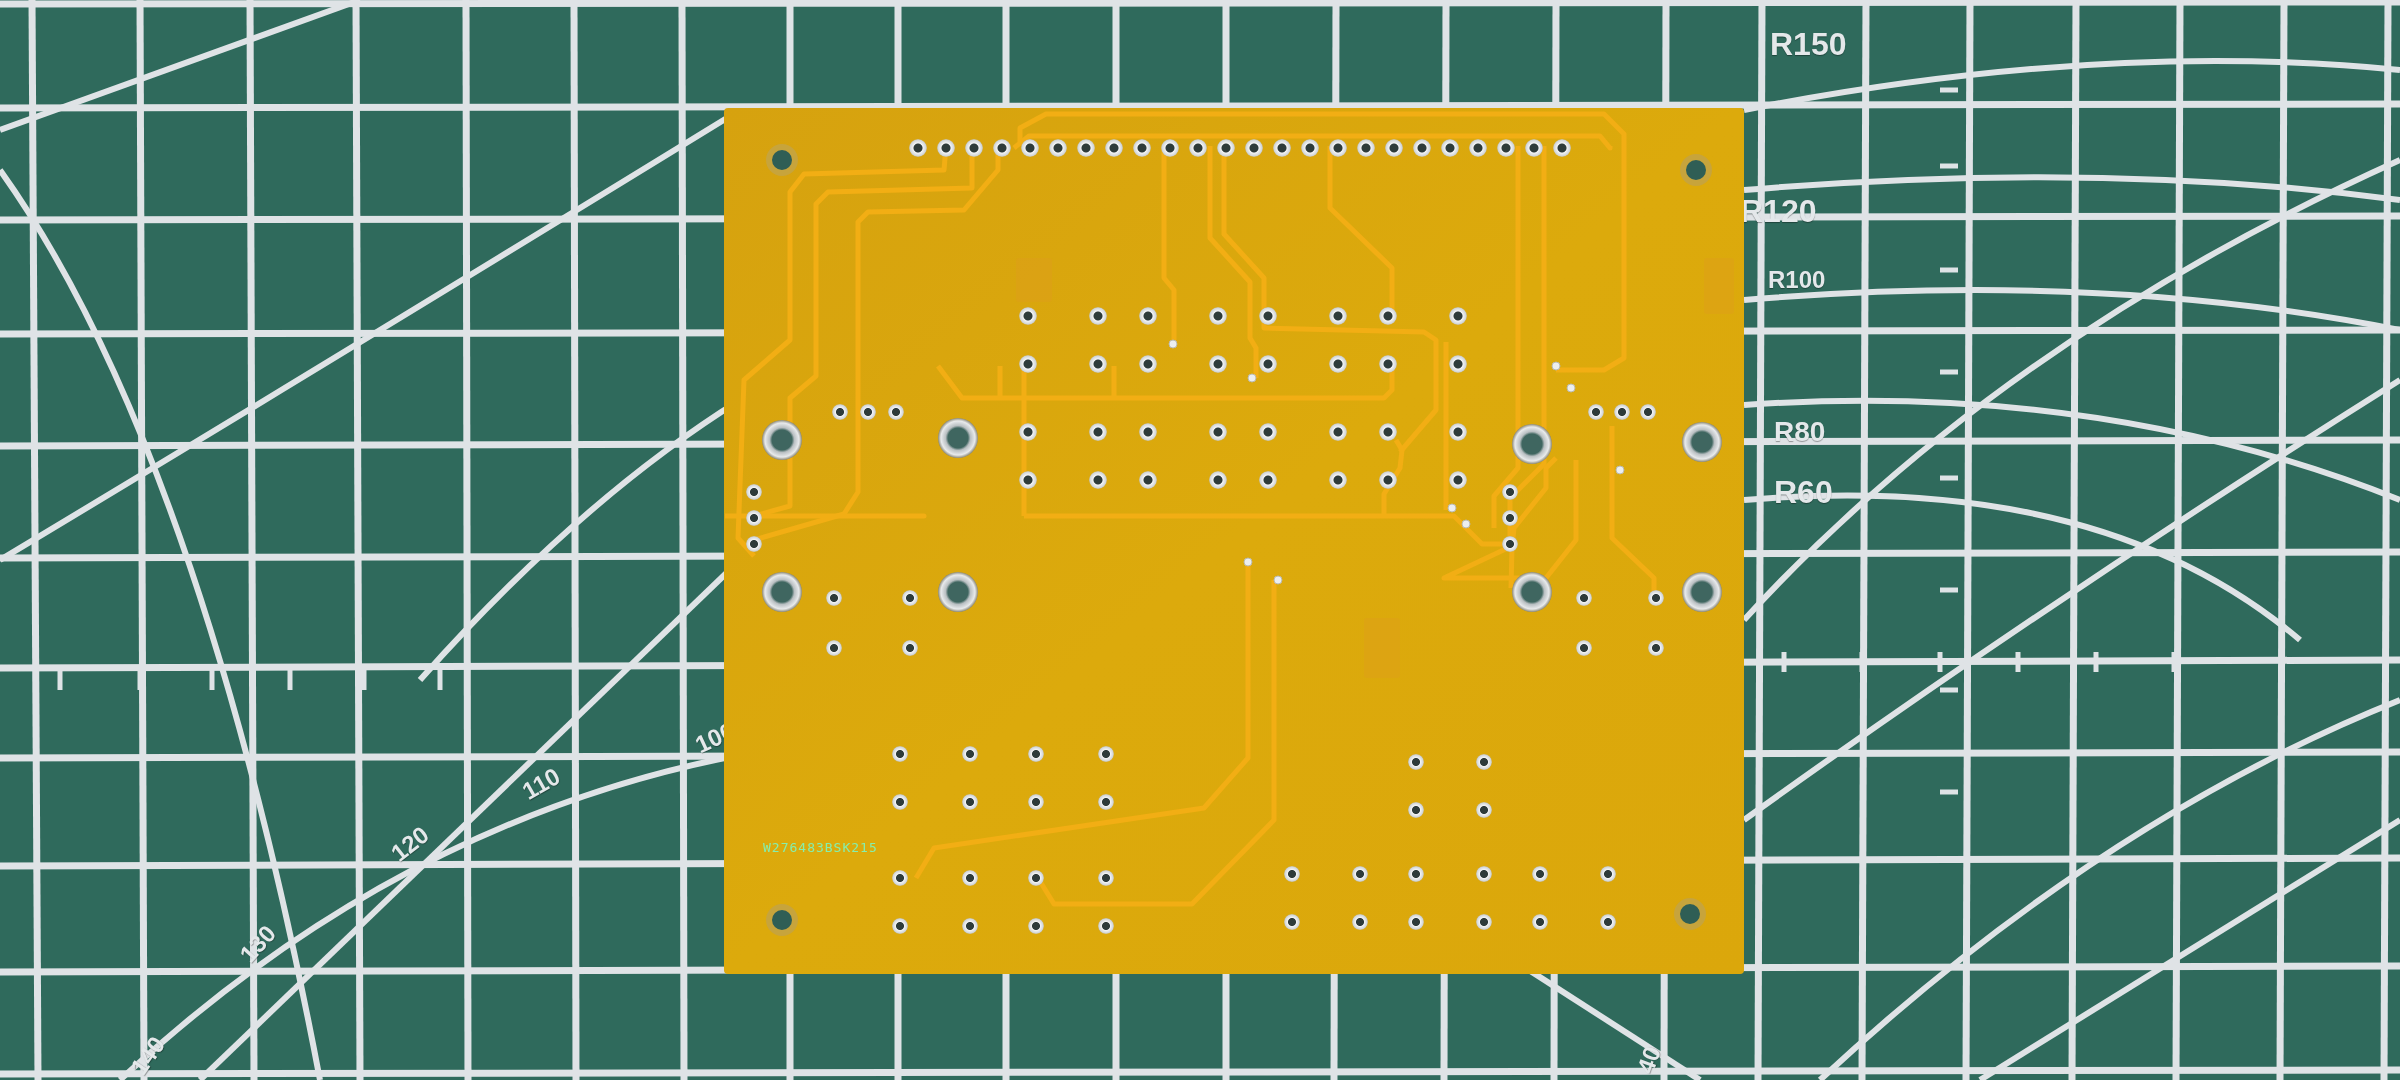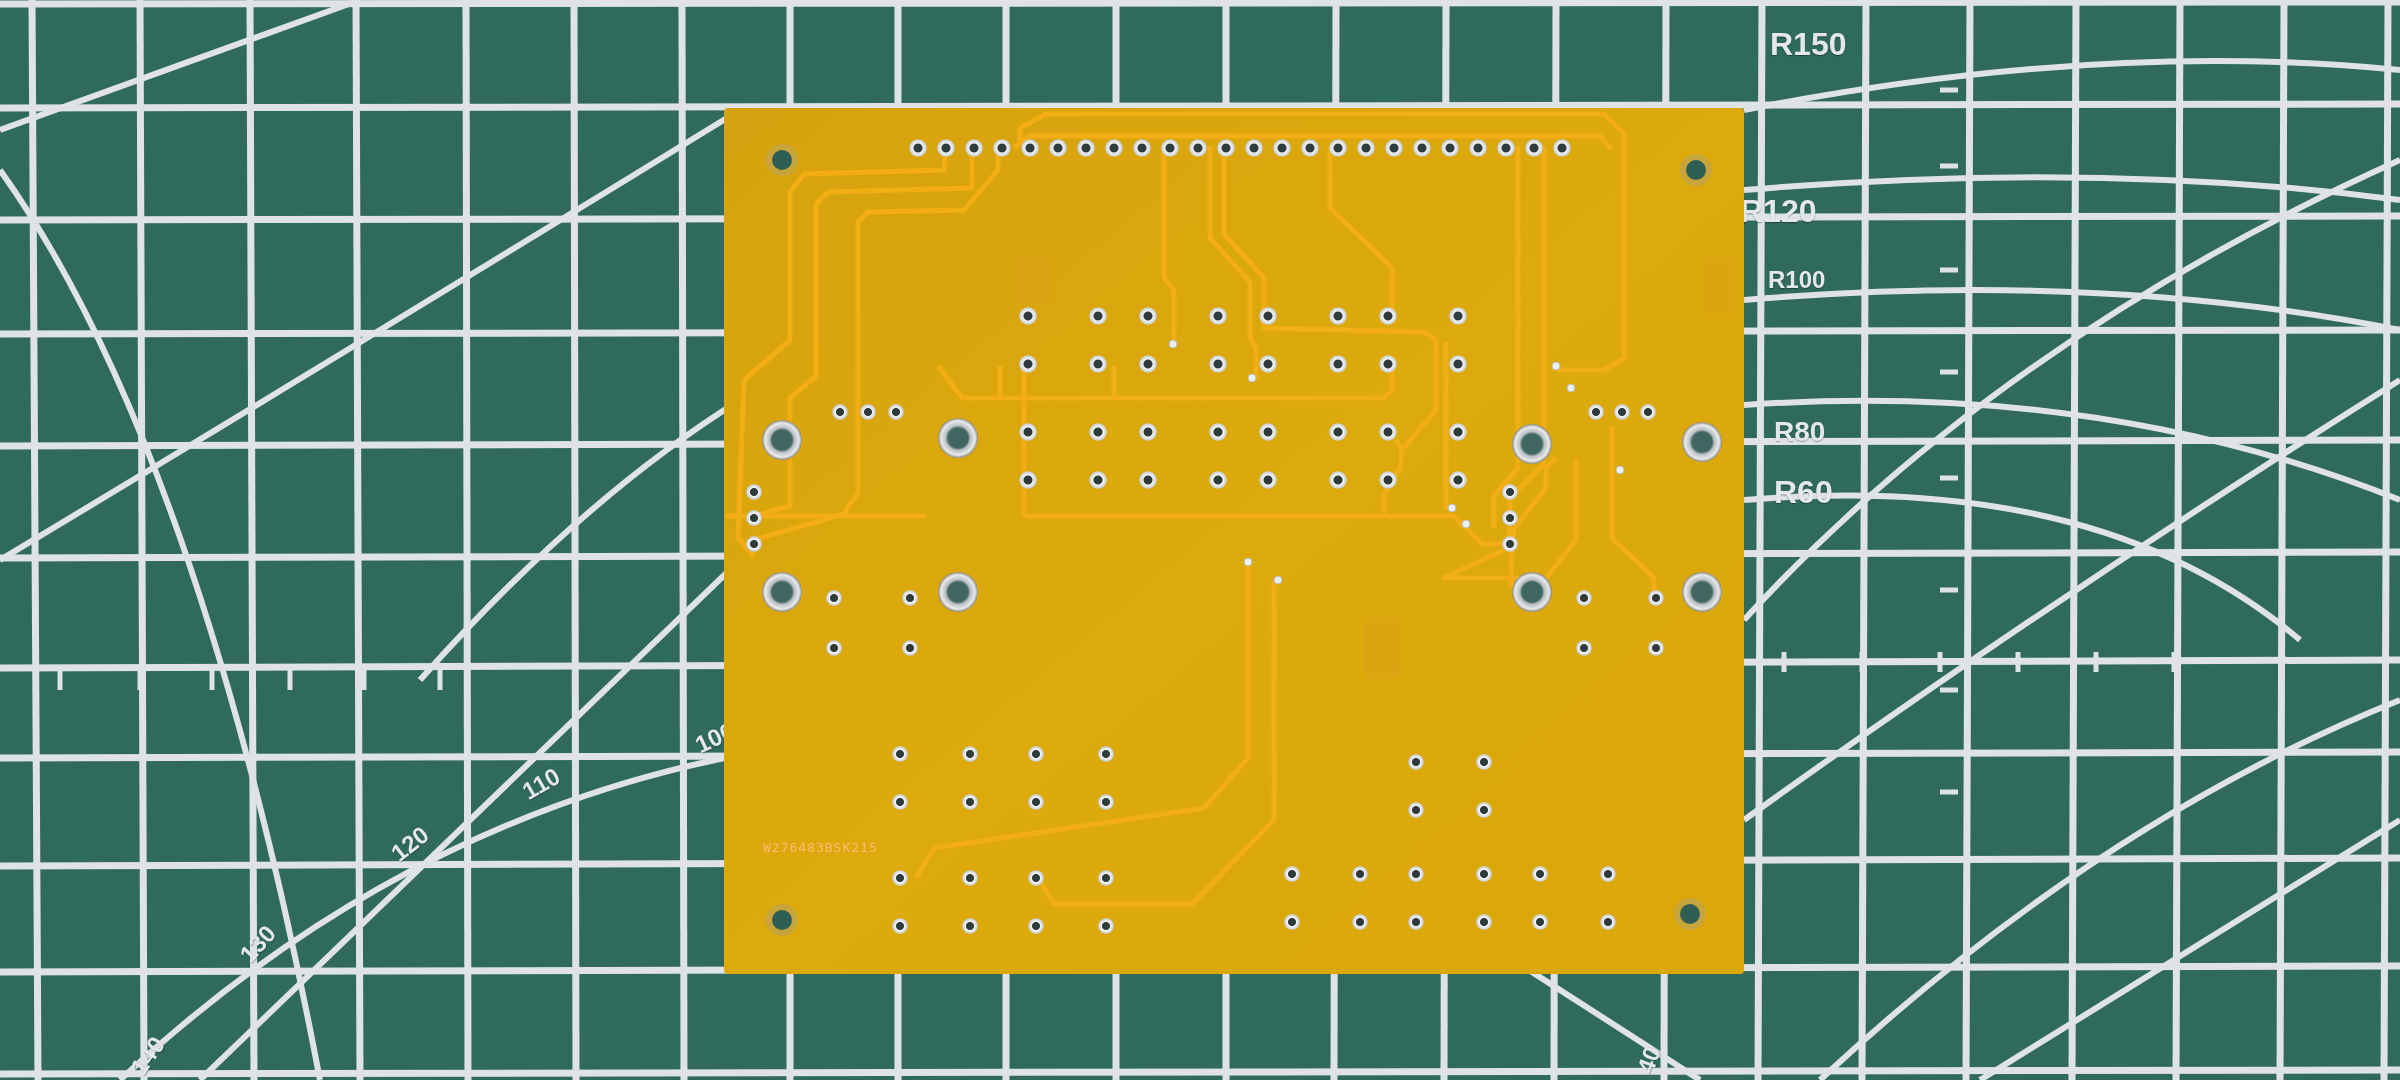--- a/index.html
+++ b/index.html
@@ -1,20 +1,20 @@
 <!DOCTYPE html>
 <html><head>
 <meta charset="utf-8">
 <style>
   html,body{margin:0;padding:0;}
   body{width:2400px;height:1080px;overflow:hidden;background:#2f6a5c;position:relative;font-family:"Liberation Sans",sans-serif;}
   #mat{position:absolute;left:0;top:0;width:2400px;height:1080px;}
   .mat-label{position:absolute;color:#e4e8ea;font-weight:bold;font-family:"Liberation Sans",sans-serif;text-shadow:0 1px 1px rgba(0,0,0,.35);}
   #pcb{position:absolute;left:724px;top:108px;width:1020px;height:866px;}
-  .silk{position:absolute;color:#fdba74;font-family:"DejaVu Sans Mono",monospace;font-size:13px;letter-spacing:1px;}
+  .silk{position:absolute;color:#86efac;font-family:"DejaVu Sans Mono",monospace;font-size:13px;letter-spacing:1px;}
 </style>
 </head>
 <body>
 
 <svg id="mat" viewBox="0 0 2400 1080" xmlns="http://www.w3.org/2000/svg">
   <g stroke="#dfe3e6" stroke-width="7" fill="none">
     <line x1="32" y1="0" x2="38" y2="1080"></line>
       <line x1="140" y1="0" x2="144" y2="1080"></line>
     <line x1="250" y1="0" x2="254" y2="1080"></line>
       <line x1="356" y1="0" x2="360" y2="1080"></line>

